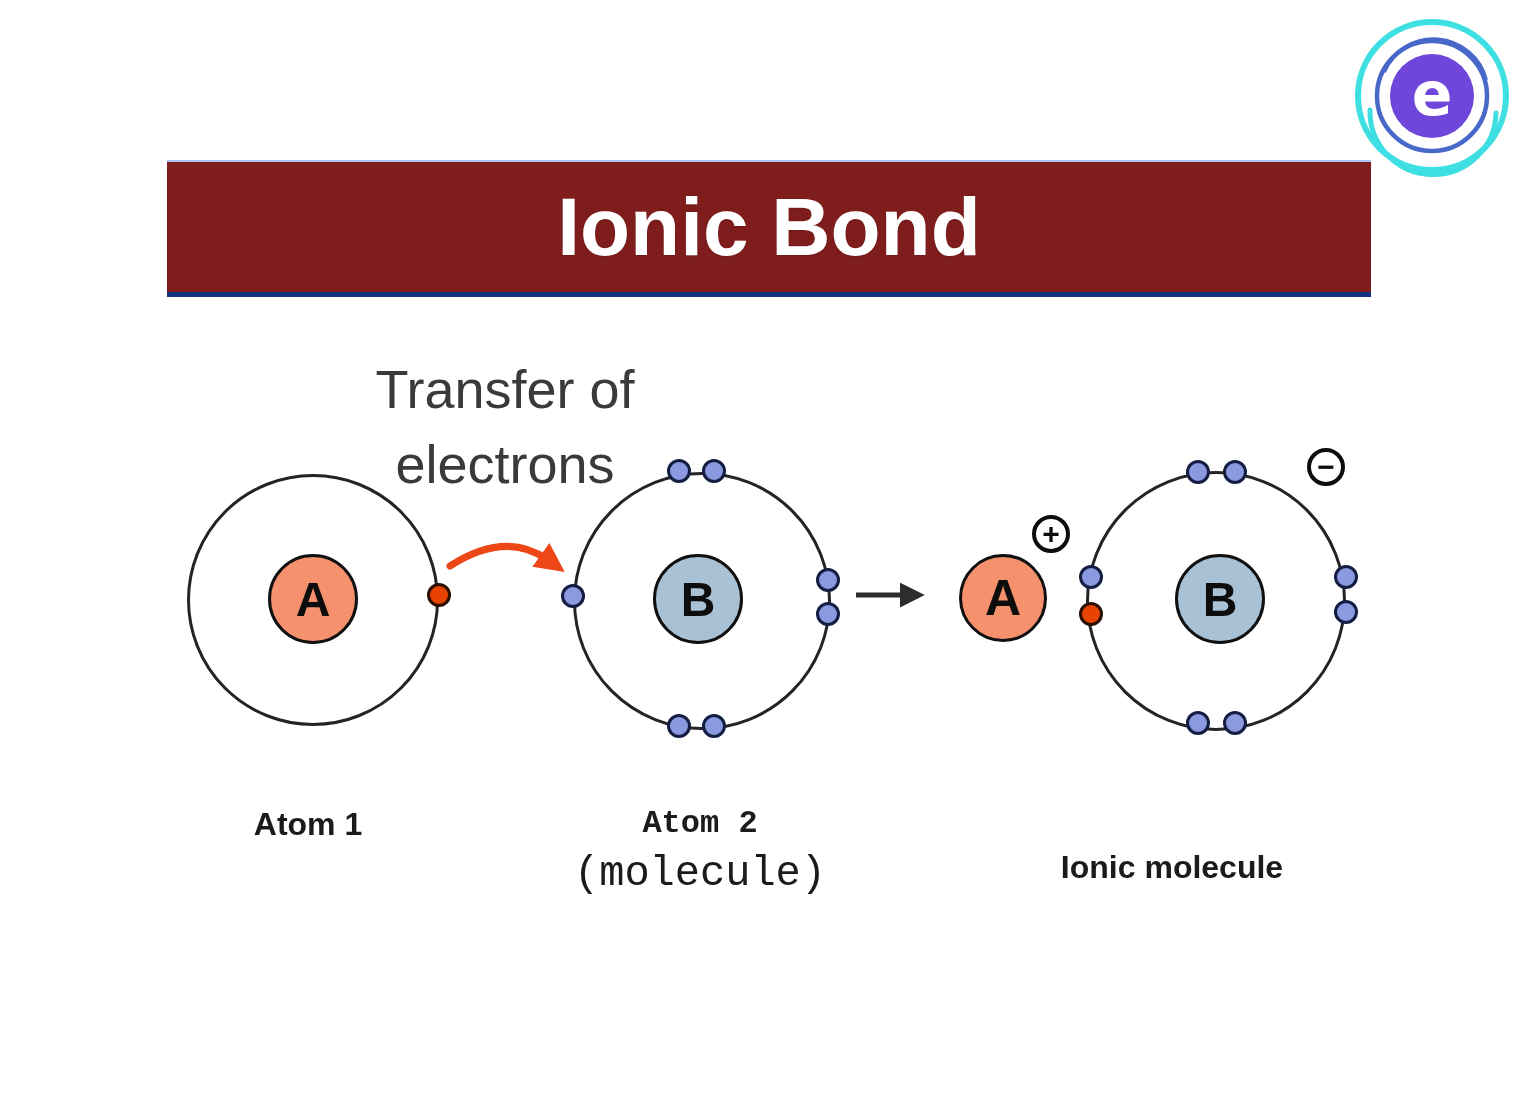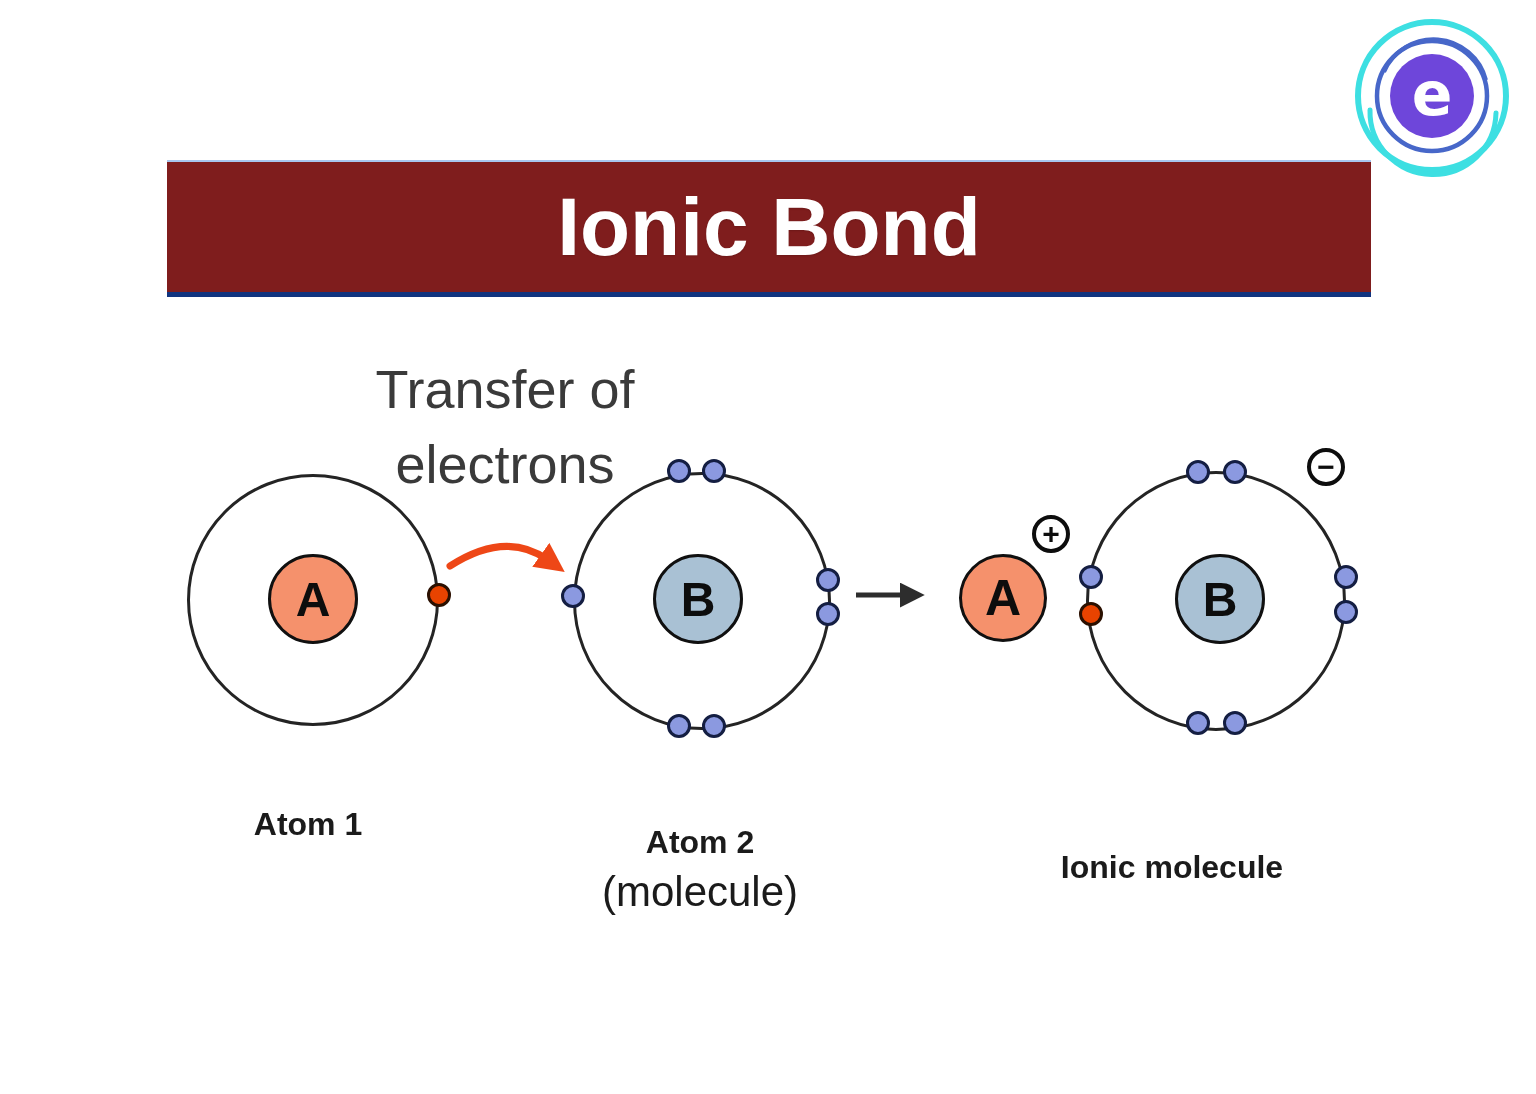--- a/index.html
+++ b/index.html
@@ -132,21 +132,21 @@
   <div class="electron" style="left:1334px; top:600px;"></div>
   <div class="electron" style="left:1186px; top:711px;"></div>
   <div class="electron" style="left:1223px; top:711px;"></div>
   <div class="charge-badge" style="left:1307px; top:448px;">
     <span>−</span>
   </div>
 
   <div class="caption" style="left:183px; top:806px; width:250px;">
     <div class="caption-main">Atom 1</div>
   </div>
-  <div class="caption" style="left:550px; top:824px; width:300px;">
+  <div class="caption" style="left:550px; top:806px; width:300px;font-family:Liberation Mono, monospace;">
     <div class="caption-main">Atom 2</div>
     <div class="caption-sub">(molecule)</div>
   </div>
   <div class="caption" style="left:997px; top:806px; width:350px;margin-top:43px;">
     <div class="caption-main">Ionic molecule</div>
   </div>
 
 </div>
 
 </body></html>

